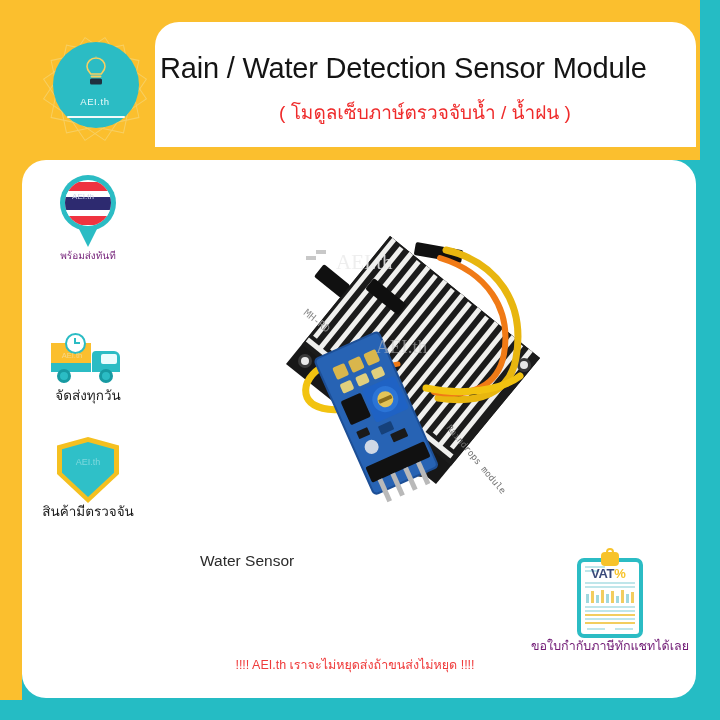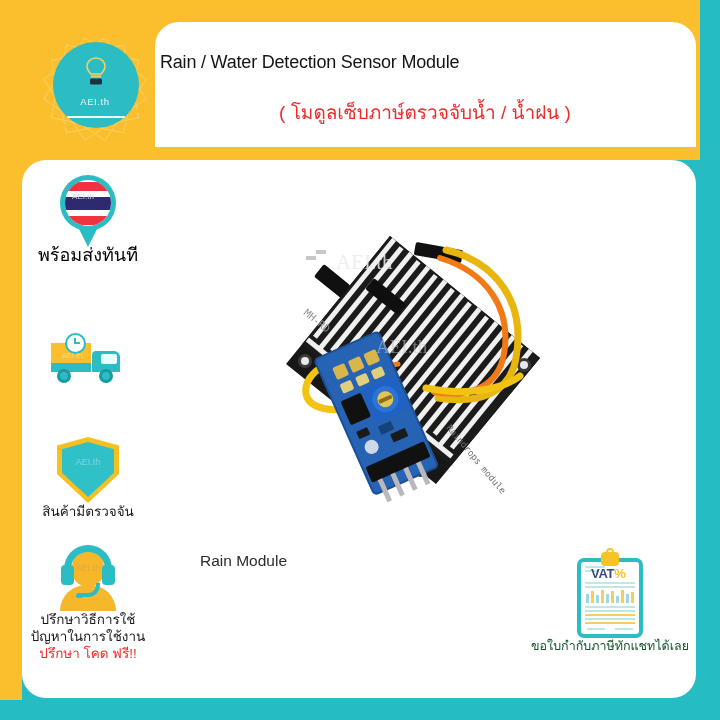--- a/index.html
+++ b/index.html
@@ -29,29 +29,29 @@
   .logo-circle{position:absolute;left:19px;top:18px;width:86px;height:86px;border-radius:50%;
                background:#2bbcc4;}
   .logo-bulb{position:absolute;left:50px;top:32px;width:24px;height:30px;}
   .logo-text{position:absolute;left:0;top:72px;width:122px;text-align:center;
              font-size:9.5px;color:#eafafa;letter-spacing:.6px;}
   .logo-rule{position:absolute;left:33px;top:92px;width:58px;height:2px;background:#f3fbfb;
              border-radius:2px;}
 
   
   .title-main{position:absolute;left:160px;top:52px;width:552px;
-              font-size:18px;color:#141414;letter-spacing:-.2px;white-space:nowrap;}
+              font-size:29px;color:#141414;letter-spacing:-.2px;white-space:nowrap;}
   .title-sub{position:absolute;left:160px;top:97px;width:530px;text-align:center;
              font-size:19px;color:#ef2b2b;white-space:nowrap;}
 
   
   .badge{position:absolute;left:22px;width:132px;text-align:center;}
   .badge .ico{position:relative;margin:0 auto;}
   .badge .l1{font-size:13.5px;color:#1b1b1b;line-height:17px;}
-  .badge .l2{font-size:18px;color:#000000;line-height:17px;}
+  .badge .l2{font-size:10px;color:#701a75;line-height:17px;}
   .badge .l3{font-size:13.5px;color:#ef2b2b;line-height:17px;}
 
   #badge-stock{top:175px;}
   #badge-ship{top:333px;}
   #badge-warranty{top:437px;}
   #badge-support{top:543px;}
 
   
   .pin{width:56px;height:72px;position:relative;}
   .pin-head{position:absolute;left:0;top:0;width:56px;height:56px;border-radius:50%;
@@ -137,21 +137,21 @@
              border:4px solid #2bbcc4;border-radius:7px;background:#fff;box-sizing:border-box;}
   .vat-paper{position:absolute;left:6px;top:12px;width:54px;height:68px;background:#fff;}
   .vat-clip{position:absolute;left:24px;top:0px;width:18px;height:14px;border-radius:4px;
             background:#f7c32b;}
   .vat-clip2{position:absolute;left:29px;top:-4px;width:8px;height:8px;border-radius:50%;
              border:2px solid #f7c32b;box-sizing:border-box;}
   .vat-title{position:absolute;left:14px;top:14px;font-size:13px;color:#3a4a7a;
              font-weight:bold;letter-spacing:-.3px;}
   .vat-pct{color:#f7c32b;}
   .vat-l1{font-size:12.5px;color:#1b1b1b;line-height:16px;}
-  .vat-l2{font-size:12.5px;color:#14532d;line-height:16px;}
+  .vat-l2{font-size:12.5px;color:#701a75;line-height:16px;}
   .vbar{position:absolute;background:#bfe6ea;}
 </style>
 </head>
 <body>
 
 <div id="stage">
 
   <div class="teal-right"></div>
   <div class="teal-bottom"></div>
   <div class="yellow-top"></div>
@@ -210,46 +210,32 @@
       <div class="tk-cab"></div>
         <div class="tk-win"></div>
       <div class="tk-clock">
           <div class="tk-hand"></div>
           <div class="tk-hand2"></div>
         </div>
       <div class="tk-mark">AEI.th</div>
       <div class="tk-w tk-w1"></div>
         <div class="tk-w tk-w2"></div>
     </div>
+    <div class="l1">จัดส่งทุกวัน</div>
   </div>
 
   <div class="badge" id="badge-warranty">
     <div class="ico shield">
       <div class="sh-outer"></div>
       <div class="sh-inner"></div>
       <div class="sh-label">AEI.th</div>
     </div>
     <div class="l1">สินค้ามีตรวจจัน</div>
   </div>
 
-  <div class="badge" id="badge-support">
-    <div class="ico support">
-      <div class="sp-head"></div>
-      <div class="sp-body"></div>
-      <div class="sp-band"></div>
-      <div class="sp-ear sp-earL"></div>
-        <div class="sp-ear sp-earR"></div>
-      <div class="sp-mic"></div>
-        <div class="sp-mic-tip"></div>
-      <div class="sp-label">AEI.th</div>
-    </div>
-    <div class="l1">ปรึกษาวิธีการใช้</div>
-    <div class="l1">ปัญหาในการใช้งาน</div>
-    <div class="l3">ปรึกษา โคด ฟรี!!</div>
-  </div>
 
   <div class="photo">
     <svg width="310" height="295" viewBox="0 0 310 295">
       <defs>
         <clipPath id="bigboard">
           <path d="M132 8 L282 130 L178 256 L28 136 Z"></path>
         </clipPath>
       </defs>
 
       <g>
@@ -343,22 +329,23 @@
           <rect x="96" y="245" width="5" height="24"></rect>
           <rect x="110" y="245" width="5" height="24"></rect>
           <rect x="124" y="245" width="5" height="24"></rect>
         </g>
       </g>
     </svg>
     <div class="wm wm1">AEI.th</div>
     <div class="wm wm2">AEI.th</div>
   </div>
 
-  <div class="caption">Rain Module</div>
-
+  <div class="caption">Water Sensor</div>
+
+  <div class="banner">!!!!  AEI.th เราจะไม่หยุดส่งถ้าขนส่งไม่หยุด  !!!!</div>
 
   <div class="vat">
     <div class="vat-ico">
       <div class="vat-board"></div>
       <div class="vat-paper">
         <div class="vbar" style="left:2px;top:2px;width:20px;height:2px;"></div>
         <div class="vbar" style="left:2px;top:6px;width:14px;height:2px;"></div>
         <div class="vbar" style="left:2px;top:18px;width:50px;height:1.5px;"></div>
         <div class="vbar" style="left:2px;top:22px;width:50px;height:1.5px;"></div>
         <div class="vbar" style="left:3px;top:30px;width:3px;height:9px;background:#9fd8de;"></div>

